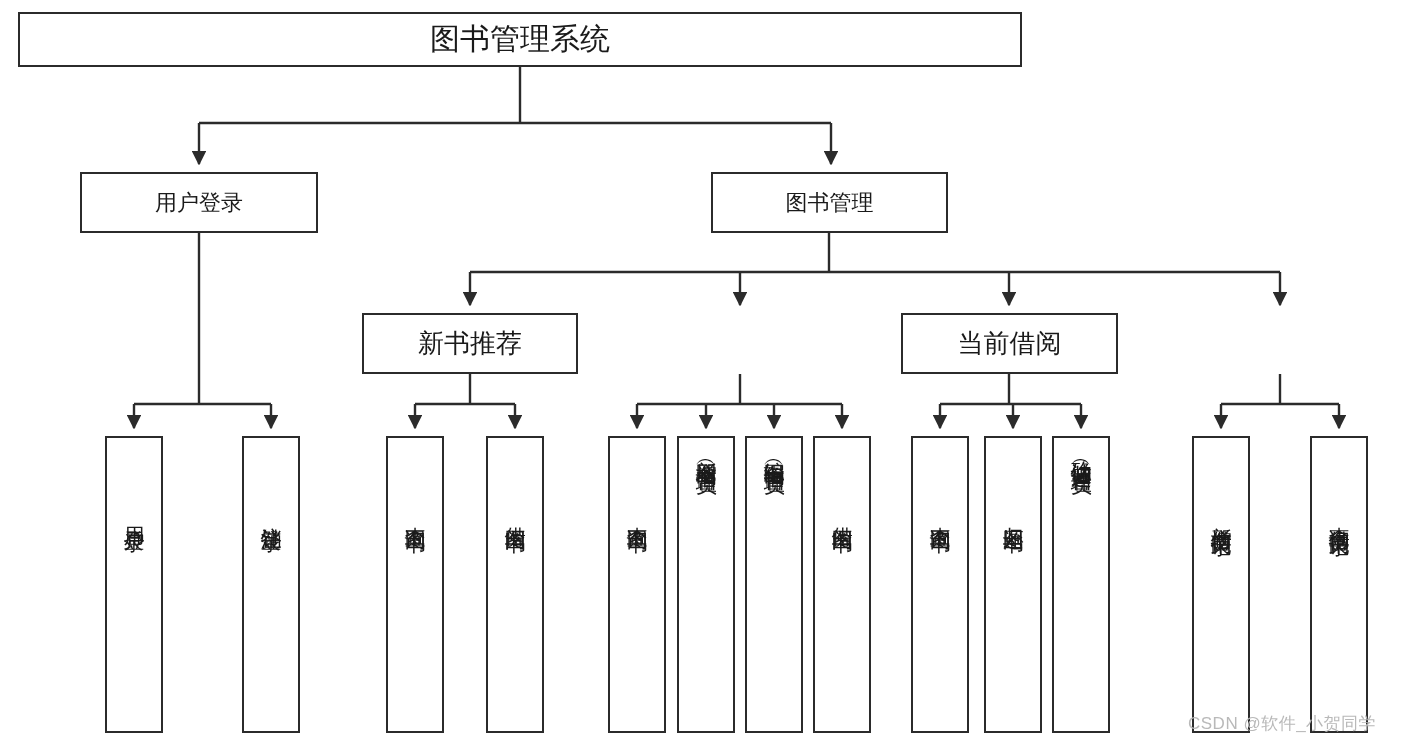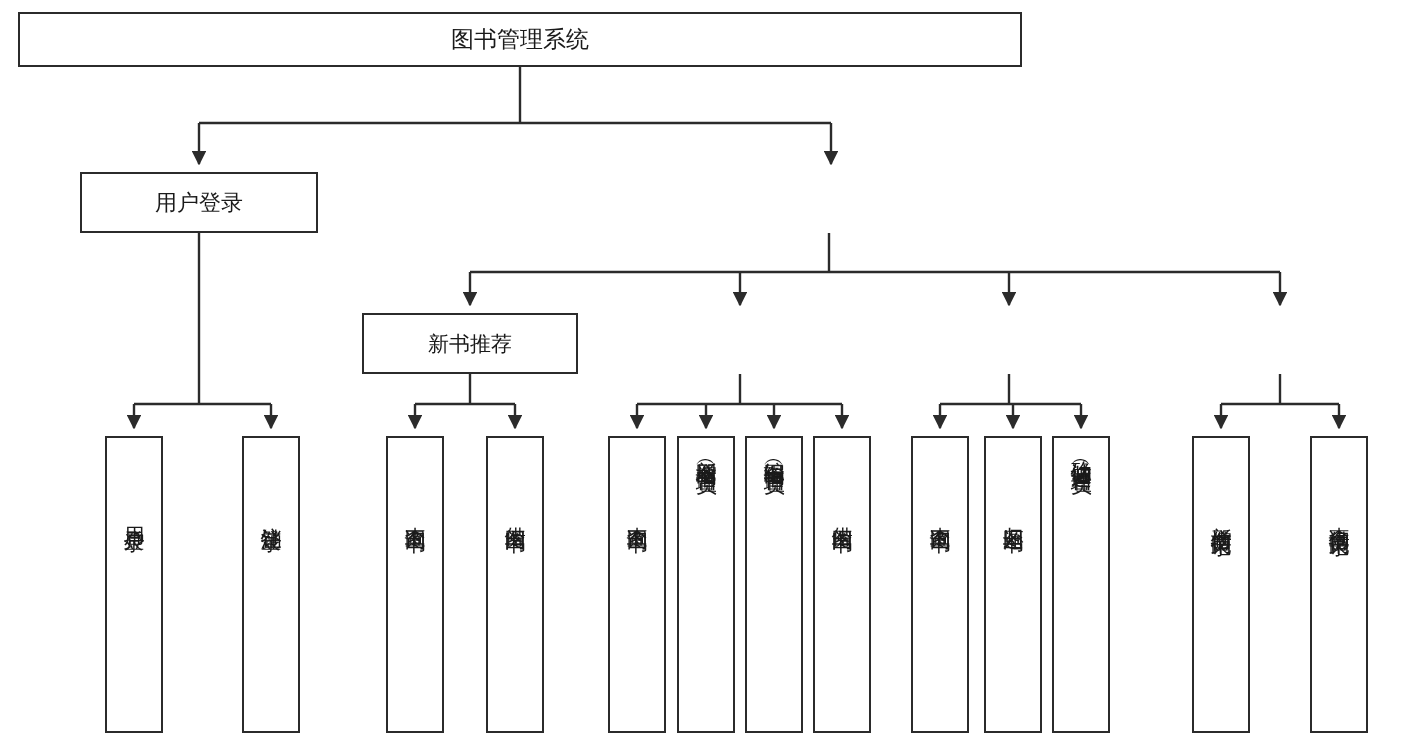--- a/index.html
+++ b/index.html
@@ -29,27 +29,27 @@
     position: absolute;
     box-sizing: border-box;
     background: #ffffff;
     border: 2px solid #2b2b2b;
     display: flex;
     align-items: center;
     justify-content: center;
     color: #1a1a1a;
   }
   .node.root {
-    font-size: 23px;
+    font-size: 30px;
   }
   .node.lvl2 {
     font-size: 22px;
   }
   .node.lvl3 {
-    font-size: 21px;
+    font-size: 26px;
   }
   .node.leaf {
     font-size: 21px;
     align-items: flex-start;
     justify-content: center;
     padding-top: 0px;
   }
   .node.leaf .vlabel {
     writing-mode: vertical-rl;
     text-orientation: upright;
@@ -123,24 +123,26 @@
       <path d="M 1221 404 L 1339 404"></path>
       <path d="M 1221 404 L 1221 428" marker-end="url(#arrow)"></path>
       <path d="M 1339 404 L 1339 428" marker-end="url(#arrow)"></path>
     </g>
   </svg>
 
   <div class="node root" id="node-root" style="left: 18px; top: 12px; width: 1004px; height: 55px;">图书管理系统</div>
 
   <div class="node lvl2" id="node-user-login" style="left: 80px; top: 172px; width: 238px; height: 61px;">用户登录</div>
 
+  <div class="node lvl2" id="node-book-manage" style="left: 711px; top: 172px; width: 237px; height: 61px;">图书管理</div>
 
   <div class="node lvl3" id="node-new-book-rec" style="left: 362px; top: 313px; width: 216px; height: 61px;">新书推荐</div>
 
 
+  <div class="node lvl3" id="node-current-borrow" style="left: 901px; top: 313px; width: 217px; height: 61px;">当前借阅</div>
 
 
   <div id="leaf-container">
       <div class="node leaf pad-top" style="left: 105px; top: 436px; width: 58px; height: 297px;">
         <span class="vlabel">用户登录</span>
       </div>
       <div class="node leaf pad-top" style="left: 242px; top: 436px; width: 58px; height: 297px;">
         <span class="vlabel">注销登录</span>
       </div>
       <div class="node leaf pad-top" style="left: 386px; top: 436px; width: 58px; height: 297px;">
@@ -171,13 +173,14 @@
         <span class="vlabel">确认归还（管理员）</span>
       </div>
       <div class="node leaf pad-top" style="left: 1192px; top: 436px; width: 58px; height: 297px;">
         <span class="vlabel">新增借阅记录</span>
       </div>
       <div class="node leaf pad-top" style="left: 1310px; top: 436px; width: 58px; height: 297px;">
         <span class="vlabel">查询借阅记录</span>
       </div>
     </div>
 
+  <div class="watermark">CSDN @软件_小贺同学</div>
 </div>
 
 </body></html>

